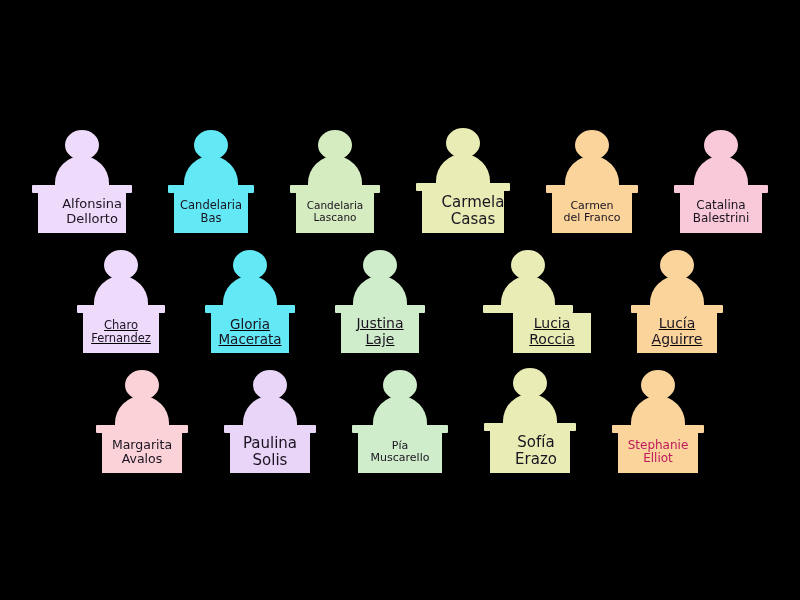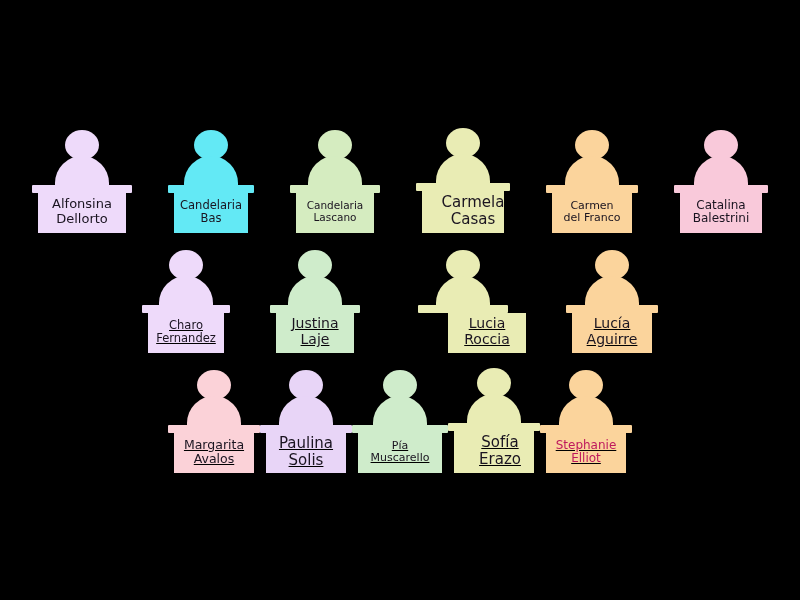--- a/index.html
+++ b/index.html
@@ -105,21 +105,21 @@
 
 <div id="stage">
     <div class="row row-0" style="top: 128px; gap: 36px;">
       <div class="podium">
         <div class="person">
           <div class="head" style="background: rgb(238, 218, 250);"></div>
           <div class="shoulders" style="background: rgb(238, 218, 250);"></div>
         </div>
         <div class="desk">
           <div class="desk-top" style="background: rgb(238, 218, 250); width: 100px;"></div>
-          <div class="desk-body" style="background: rgb(238, 218, 250); width: 88px; height: 40px; font-size: 13px; color: rgb(26, 20, 32);">
+          <div class="desk-body" style="background: rgb(238, 218, 250); width: 88px; height: 40px; font-size: 13px; color: rgb(26, 20, 32); justify-content: flex-end;">
             <span>Alfonsina
 Dellorto</span>
           </div>
         </div>
       </div>
       <div class="podium">
         <div class="person">
           <div class="head" style="background: rgb(99, 233, 245);"></div>
           <div class="shoulders" style="background: rgb(99, 233, 245);"></div>
         </div>
@@ -193,20 +193,33 @@
         <div class="desk">
           <div class="desk-top" style="background: rgb(238, 218, 250); width: 88px;"></div>
           <div class="desk-body" style="background: rgb(238, 218, 250); width: 76px; height: 40px; font-size: 11.5px; color: rgb(26, 20, 32);">
             <span>Charo
 Fernandez</span>
           </div>
         </div>
       </div>
       <div class="podium">
         <div class="person">
+          <div class="head" style="background: rgb(99, 233, 245);"></div>
+          <div class="shoulders" style="background: rgb(99, 233, 245);"></div>
+        </div>
+        <div class="desk">
+          <div class="desk-top" style="background: rgb(99, 233, 245); width: 90px;"></div>
+          <div class="desk-body" style="background: rgb(99, 233, 245); width: 78px; height: 40px; font-size: 13.5px; color: rgb(26, 20, 32);">
+            <span>Gloria
+Macerata</span>
+          </div>
+        </div>
+      </div>
+      <div class="podium">
+        <div class="person">
           <div class="head" style="background: rgb(207, 236, 203);"></div>
           <div class="shoulders" style="background: rgb(207, 236, 203);"></div>
         </div>
         <div class="desk">
           <div class="desk-top" style="background: rgb(207, 236, 203); width: 90px;"></div>
           <div class="desk-body" style="background: rgb(207, 236, 203); width: 78px; height: 40px; font-size: 14px; color: rgb(26, 20, 32);">
             <span>Justina
 Laje</span>
           </div>
         </div>
@@ -231,21 +244,21 @@
         </div>
         <div class="desk">
           <div class="desk-top" style="background: rgb(251, 212, 156); width: 92px;"></div>
           <div class="desk-body" style="background: rgb(251, 212, 156); width: 80px; height: 40px; font-size: 14px; color: rgb(26, 20, 32);">
             <span>Lucía
 Aguirre</span>
           </div>
         </div>
       </div>
     </div>
-    <div class="row row-2" style="top: 368px;  text-decoration: underline;">
+    <div class="row row-2" style="top: 368px; gap: 36px;">
       <div class="podium">
         <div class="person">
           <div class="head" style="background: rgb(251, 210, 216);"></div>
           <div class="shoulders" style="background: rgb(251, 210, 216);"></div>
         </div>
         <div class="desk">
           <div class="desk-top" style="background: rgb(251, 210, 216); width: 92px;"></div>
           <div class="desk-body" style="background: rgb(251, 210, 216); width: 80px; height: 40px; font-size: 12.5px; color: rgb(26, 20, 32);">
             <span>Margarita
 Avalos</span>

